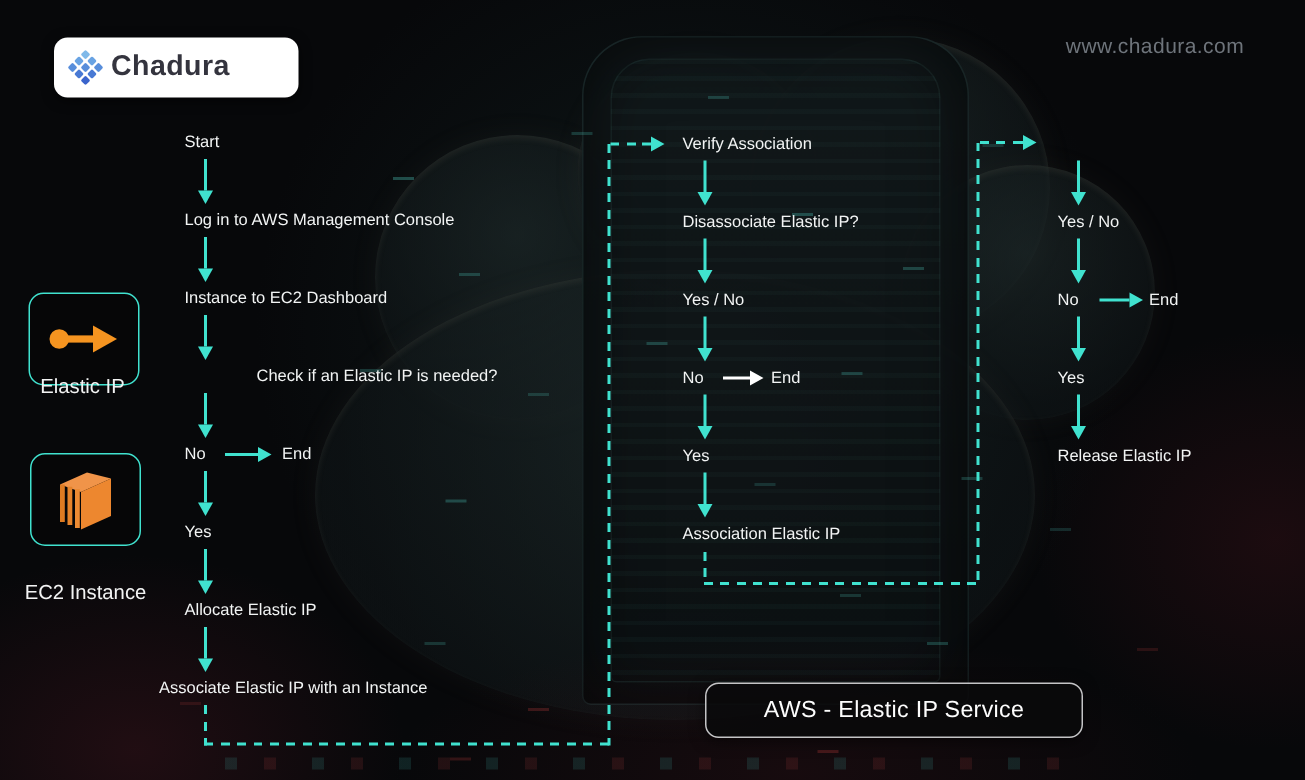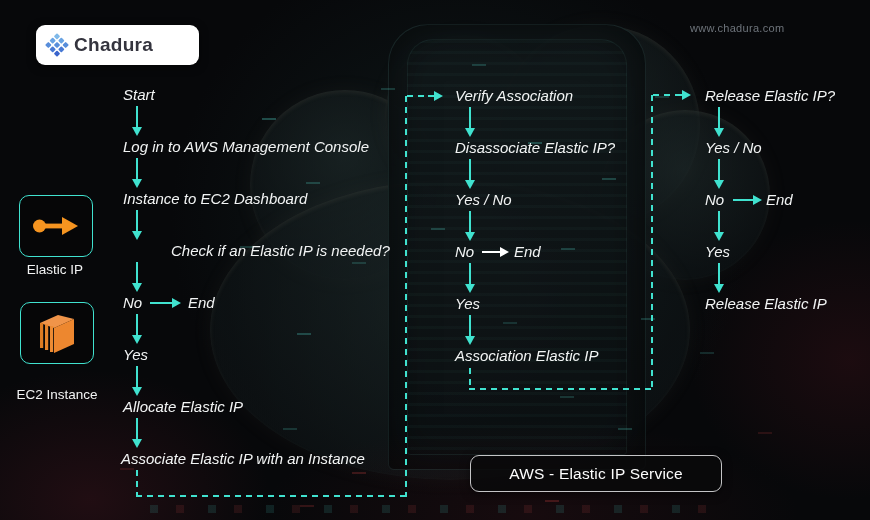--- a/index.html
+++ b/index.html
@@ -44,28 +44,28 @@
       610px 472px rgba(190,60,60,.22),758px 432px rgba(190,60,60,.18),
       120px 468px rgba(190,60,60,.16),300px 505px rgba(190,60,60,.24);}
   .bottom-strip{position:absolute;left:150px;top:505px;width:560px;height:8px;opacity:.45;
     background:repeating-linear-gradient(90deg,rgba(70,200,190,.30) 0 8px,transparent 8px 26px,
       rgba(200,70,70,.30) 26px 34px,transparent 34px 58px);}
   
   .logo-card{position:absolute;left:36px;top:25px;width:163px;height:40px;background:#ffffff;
     border-radius:9px;display:flex;align-items:center;gap:4px;padding-left:8px;box-sizing:border-box;
     box-shadow:0 2px 8px rgba(0,0,0,.55);}
   .logo-text{font-size:19px;font-weight:800;color:#34343e;letter-spacing:.3px;}
-  .website{position:absolute;left:690px;top:22px;width:160px;text-align:left;
-    font-size:11px;color:#6e747b;letter-spacing:.3px;}
+  .website{position:absolute;left:690px;top:22px;width:160px;text-align:center;
+    font-size:14px;color:#6e747b;letter-spacing:.3px;}
   
   .legend-box{position:absolute;width:72px;height:60px;border:1.5px solid var(--arrow-cyan,#40E2CF);
     border-radius:10px;background:#060607;display:flex;align-items:center;justify-content:center;}
   .legend-label{position:absolute;text-align:center;color:#f2f3f3;font-size:13.5px;}
   
-  .node{position:absolute;color:#f2f4f4;font-size:15px;line-height:18px;white-space:nowrap;font-style:italic;}
+  .node{position:absolute;color:#f2f4f4;font-size:11px;line-height:18px;white-space:nowrap;}
   .varrow{position:absolute;width:2px;height:21px;background:var(--arrow-cyan,#40E2CF);}
   .varrow::after{content:"";position:absolute;top:100%;left:-4px;
     border-left:5px solid transparent;border-right:5px solid transparent;
     border-top:9px solid var(--arrow-cyan,#40E2CF);}
   .harrow{position:absolute;height:2px;background:var(--arrow-cyan,#40E2CF);}
   .harrow::after{content:"";position:absolute;left:100%;top:-4px;
     border-top:5px solid transparent;border-bottom:5px solid transparent;
     border-left:9px solid var(--arrow-cyan,#40E2CF);}
   .harrow.white{background:var(--arrow-white,#fff);}
   .harrow.white::after{border-left-color:var(--arrow-white,#fff);}
@@ -120,21 +120,21 @@
 
   <div class="legend-box" style="left:19px;top:195px;">
     <span style="display:inline-flex;">
       <svg width="48" height="26" viewBox="0 0 48 26">
         <circle cx="7.5" cy="13" r="6.5" fill="#F59420"></circle>
         <rect x="8" y="10.6" width="24" height="4.8" fill="#F59420"></rect>
         <polygon points="30,4 46,13 30,22" fill="#F59420"></polygon>
       </svg>
     </span>
   </div>
-  <div class="legend-label" style="left:9px;top:262px;width:92px;">Elastic IP</div>
+  <div class="legend-label" style="left:9px;top:250px;width:92px;">Elastic IP</div>
 
   <div class="legend-box" style="left:20px;top:302px;">
     <span style="display:inline-flex;">
       <svg width="42" height="44" viewBox="0 0 42 44">
         <polygon points="4,12 22,4 38,8 18,17" fill="#F09449"></polygon>
         <rect x="4" y="12" width="3.2" height="25" fill="#DD7B22"></rect>
         <rect x="9" y="13.5" width="3.2" height="25.5" fill="#E5832A"></rect>
         <rect x="14" y="15" width="3.2" height="26" fill="#EC8B33"></rect>
         <path d="M18,17 L38,8 L38,33 L18,42 Z" fill="#ED872F"></path>
       </svg>
@@ -151,21 +151,21 @@
   <div class="node" style="left:123px;top:242px;margin-left:48px;">Check if an Elastic IP is needed?</div>
   <div class="varrow" style="left:136px;top:262px;"></div>
   <div class="node" style="left:123px;top:294px;">No</div>
   <div class="harrow" style="left:150px;top:302px;width:22px;"></div>
   <div class="node" style="left:188px;top:294px;">End</div>
   <div class="varrow" style="left:136px;top:314px;"></div>
   <div class="node" style="left:123px;top:346px;">Yes</div>
   <div class="varrow" style="left:136px;top:366px;"></div>
   <div class="node" style="left:123px;top:398px;">Allocate Elastic IP</div>
   <div class="varrow" style="left:136px;top:418px;"></div>
-  <div class="node" style="left:121px;top:450px;text-align:center;">Associate Elastic IP with an Instance</div>
+  <div class="node" style="left:106px;top:450px;text-align:center;">Associate Elastic IP with an Instance</div>
 
   <div class="dash-v" style="left:136px;top:470px;height:27px;"></div>
   <div class="dash-h" style="left:136px;top:495px;width:271px;"></div>
   <div class="dash-v" style="left:405px;top:96px;height:401px;"></div>
   <div class="dash-h" style="left:407px;top:95px;width:21px;"></div>
   <div class="harrow" style="left:428px;top:95px;width:6px;"></div>
 
   <div class="node" style="left:455px;top:87px;">Verify Association</div>
   <div class="varrow" style="left:469px;top:107px;"></div>
   <div class="node" style="left:455px;top:139px;">Disassociate Elastic IP?</div>
@@ -179,21 +179,20 @@
   <div class="node" style="left:455px;top:295px;">Yes</div>
   <div class="varrow" style="left:469px;top:315px;"></div>
   <div class="node" style="left:455px;top:347px;">Association Elastic IP</div>
 
   <div class="dash-v" style="left:469px;top:368px;height:22px;"></div>
   <div class="dash-h" style="left:469px;top:388px;width:184px;"></div>
   <div class="dash-v" style="left:651px;top:95px;height:295px;"></div>
   <div class="dash-h" style="left:653px;top:94px;width:23px;"></div>
   <div class="harrow" style="left:676px;top:94px;width:6px;"></div>
 
-  <div class="node" style="left:705px;top:87px;">Release Elastic IP?</div>
   <div class="varrow" style="left:718px;top:107px;"></div>
   <div class="node" style="left:705px;top:139px;">Yes / No</div>
   <div class="varrow" style="left:718px;top:159px;"></div>
   <div class="node" style="left:705px;top:191px;">No</div>
   <div class="harrow" style="left:733px;top:199px;width:20px;"></div>
   <div class="node" style="left:766px;top:191px;">End</div>
   <div class="varrow" style="left:718px;top:211px;"></div>
   <div class="node" style="left:705px;top:243px;">Yes</div>
   <div class="varrow" style="left:718px;top:263px;"></div>
   <div class="node" style="left:705px;top:295px;">Release Elastic IP</div>

